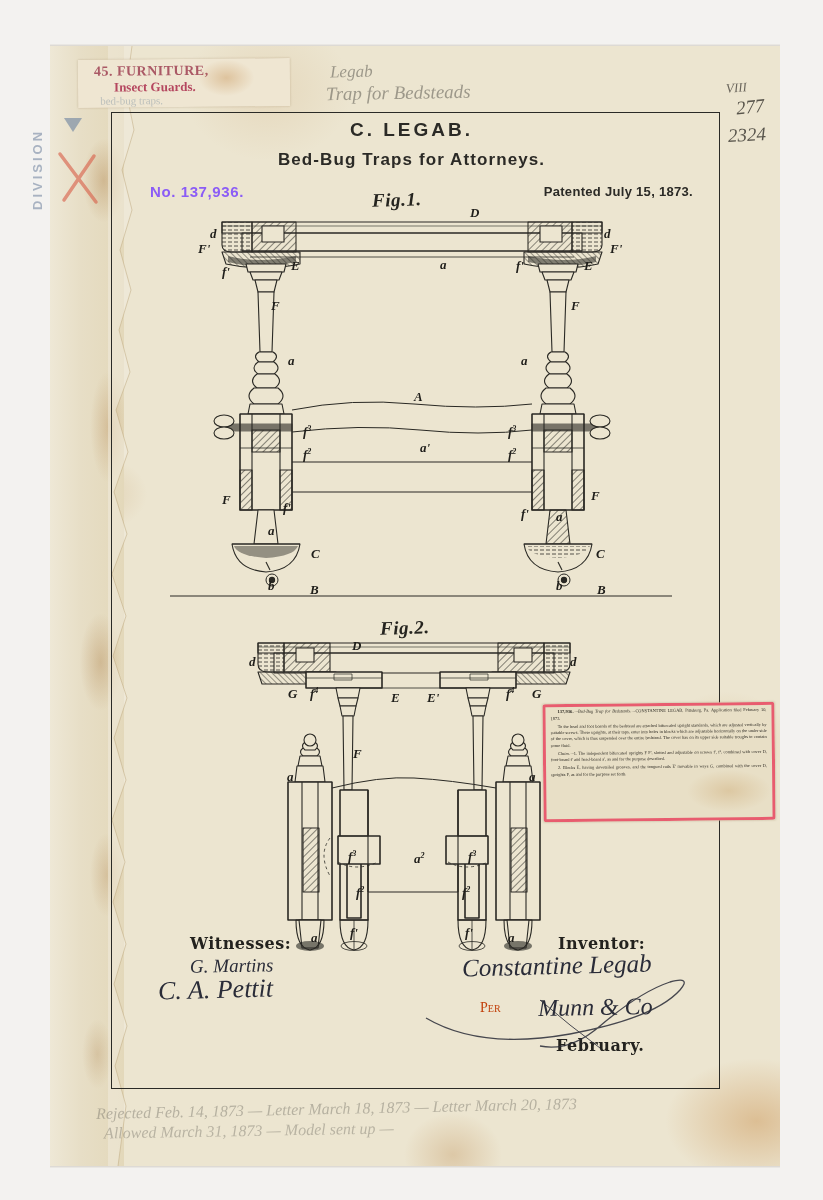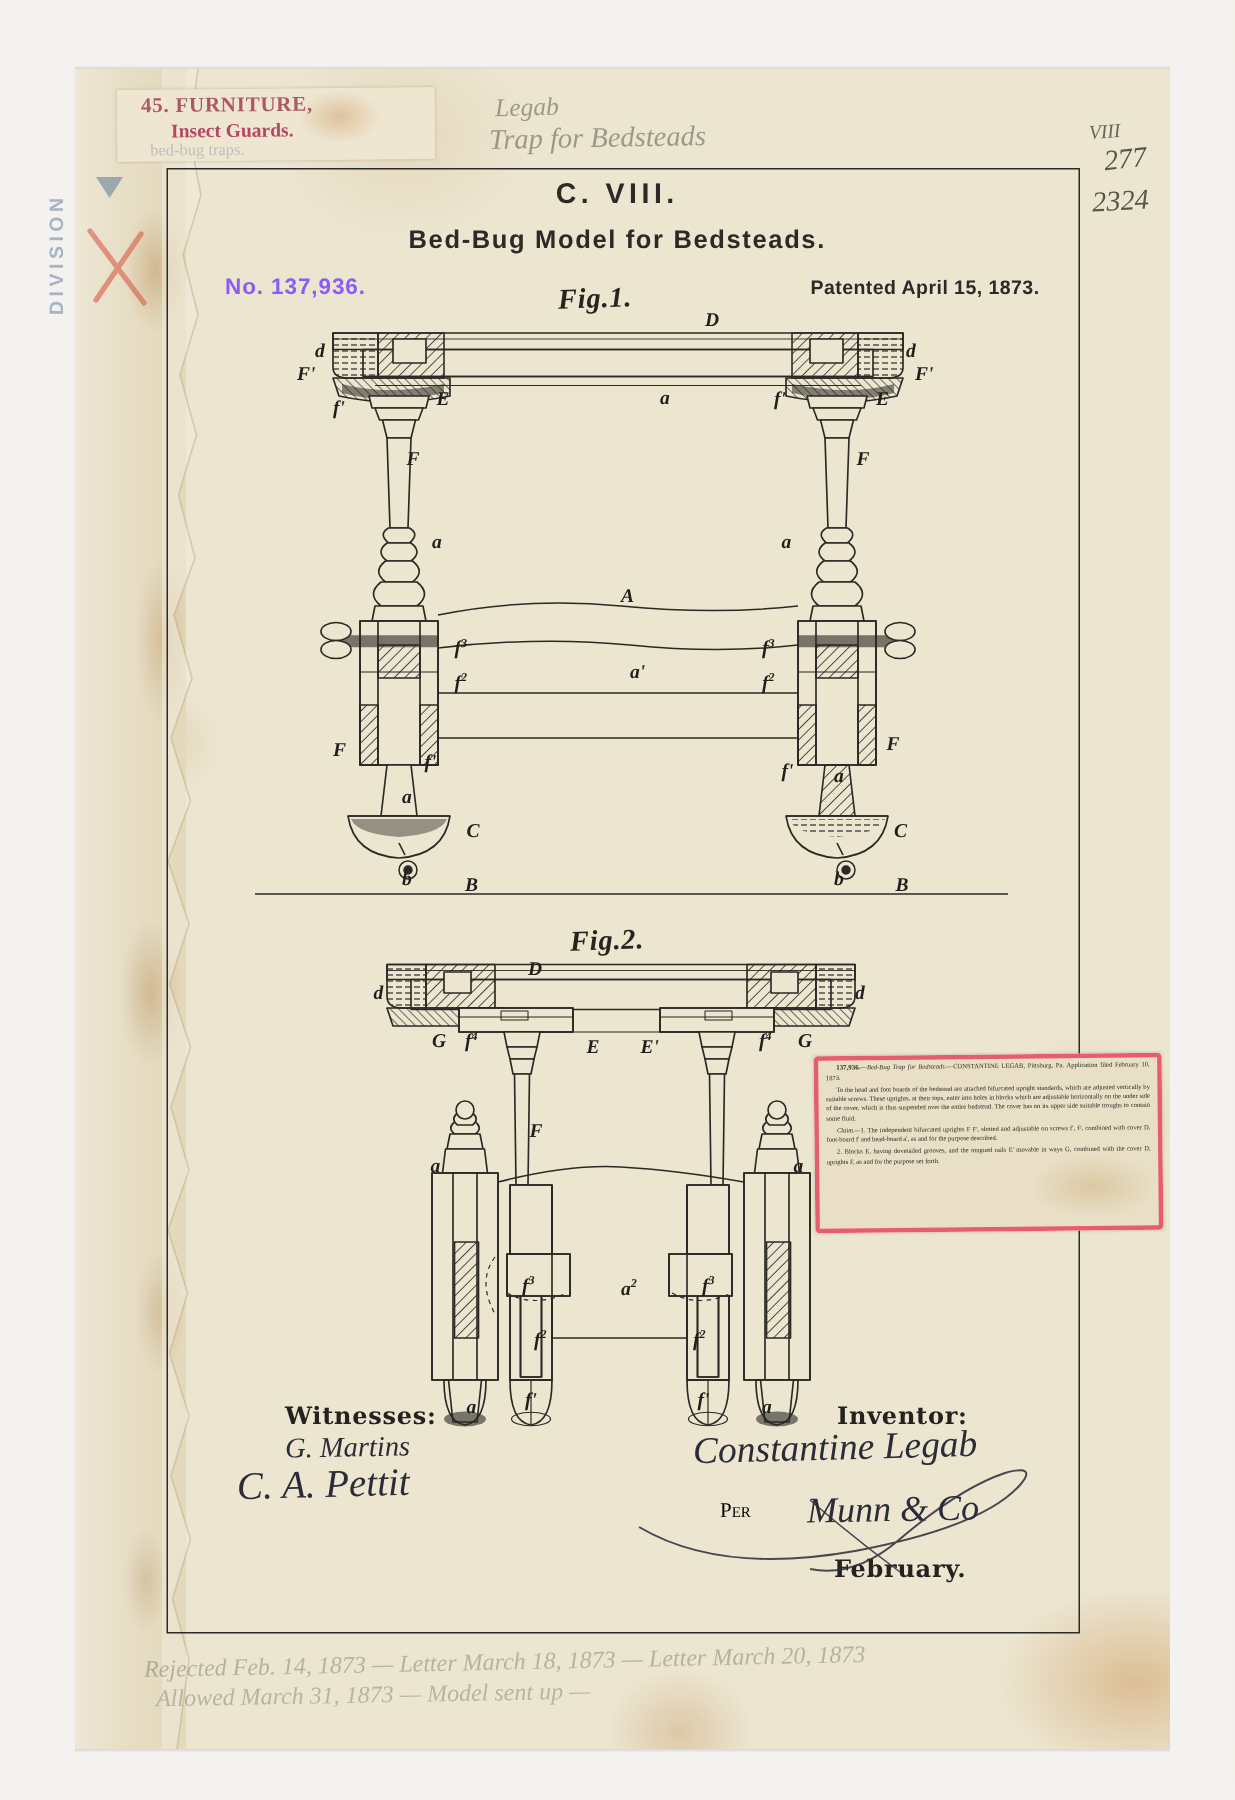--- a/index.html
+++ b/index.html
@@ -124,21 +124,21 @@
   .gothic{font-family:"DejaVu Serif",serif;font-weight:bold;color:#23221e;
           letter-spacing:.5px;}
   .sig{font-family:"Liberation Serif",serif;font-style:italic;color:#2a2c38;}
 
   .wit-h{position:absolute;left:190px;top:934px;font-size:16px;}
   .wit-1{position:absolute;left:190px;top:955px;font-size:19px;transform:rotate(-1deg);}
   .wit-2{position:absolute;left:158px;top:975px;font-size:26px;transform:rotate(-1.5deg);}
   .inv-h{position:absolute;left:558px;top:934px;font-size:16px;}
   .inv-1{position:absolute;left:462px;top:952px;font-size:25px;transform:rotate(-1.5deg);}
   .per{position:absolute;left:480px;top:1000px;font-family:"Liberation Serif",serif;
-       font-variant:small-caps;font-size:14px;color:#000000;}
+       font-variant:small-caps;font-size:14px;color:#c2410c;}
   .att-1{position:absolute;left:538px;top:994px;font-size:24px;transform:rotate(-1deg);}
   .att-h{position:absolute;left:556px;top:1036px;font-size:16px;}
   .flour{position:absolute;left:420px;top:960px;width:300px;height:90px;opacity:.85;}
 </style>
 </head>
 <body>
 
 <div id="page">
 
   <div class="sheet"></div>
@@ -172,24 +172,24 @@
   <div class="hw-r1">VIII</div>
   <div class="hw-r2">277</div>
   <div class="hw-r3">2324</div>
 
   <div class="division">DIVISION</div>
   <div class="tri"></div>
   <svg class="redx" viewBox="0 0 44 60">
     <path d="M4,4 L40,52 M38,6 L8,50" stroke="#d9604a" stroke-width="3.5" fill="none" stroke-linecap="round"></path>
   </svg>
 
-  <div class="t-name">C. VIII.</div>
-  <div class="t-title">Bed-Bug Model for Bedsteads.</div>
+  <div class="t-name">C. LEGAB.</div>
+  <div class="t-title">Bed-Bug Traps for Attorneys.</div>
   <div class="t-no">No. 137,936.</div>
-  <div class="t-pat">Patented April 15, 1873.</div>
+  <div class="t-pat">Patented July 15, 1873.</div>
 
   <div class="frame"></div>
 
   <div class="figlbl fig1lbl">Fig.1.</div>
   <div class="figlbl fig2lbl">Fig.2.</div>
 
   <svg class="draw">
     <defs>
       <pattern id="hatch" width="5" height="5" patternUnits="userSpaceOnUse" patternTransform="rotate(45)">
         <line x1="0" y1="0" x2="0" y2="5" stroke="#2a2924" stroke-width="1.1"></line>

